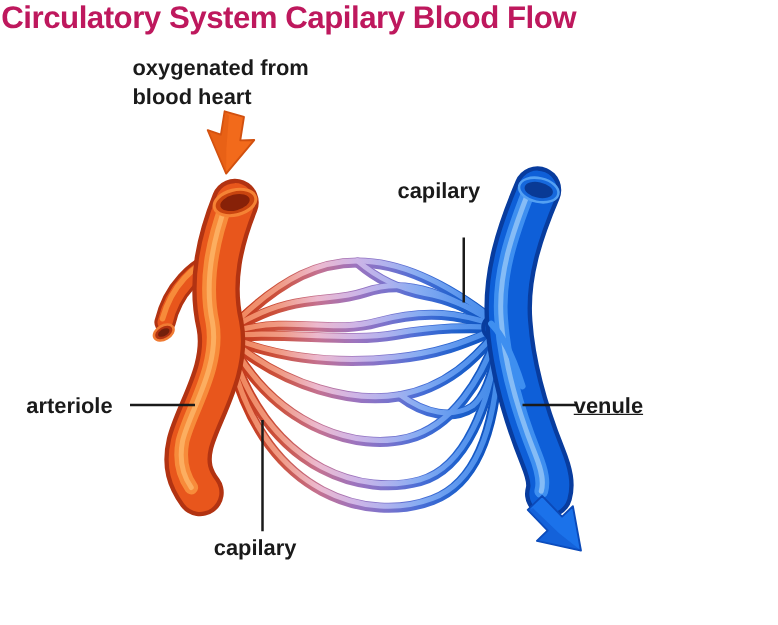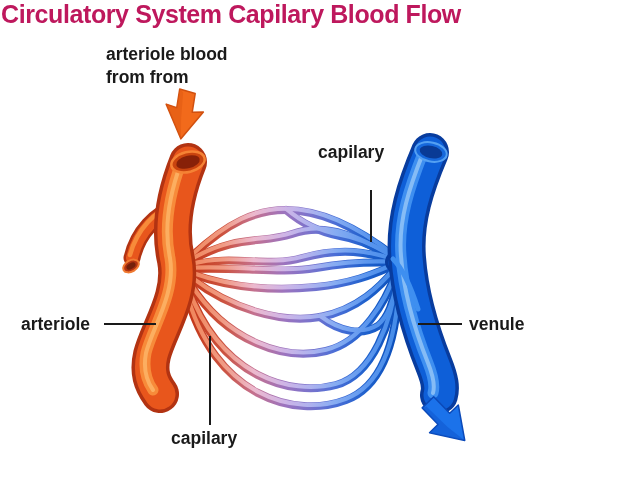--- a/index.html
+++ b/index.html
@@ -14,21 +14,21 @@
     color:#be185d;
   }
   .lbl{
     position:absolute;font-size:17.5px;font-weight:bold;line-height:23px;
     color:#1a1a1a;white-space:nowrap;
   }
   .lbl span{display:block;}
   .lbl-oxygenated{left:106px;top:43px;}
   .lbl-venous{left:318px;top:141px;}
   .lbl-arteriole{left:21px;top:313px;}
-  .lbl-venule{left:469px;top:313px;}
+  .lbl-venule{left:459px;top:313px;text-decoration:underline;}
   .lbl-arterial{left:171px;top:427px;}
   .lbl-deoxygenated{left:432px;top:454px;}
 </style>
 </head>
 <body>
 
 <div class="stage">
 
   <svg width="622" height="500" viewBox="0 0 622 500">
     <defs>
@@ -128,22 +128,22 @@
       <line x1="371" y1="190" x2="371" y2="242"></line>
       <line x1="104" y1="324" x2="156" y2="324"></line>
       <line x1="418" y1="324" x2="462" y2="324"></line>
       <line x1="210" y1="336" x2="210" y2="425"></line>
     </g>
   </svg>
 
   <h1 class="title">Circulatory System Capilary Blood Flow</h1>
 
   <div class="lbl lbl-oxygenated">
-    <span>arteriole blood</span>
-    <span>from from</span>
+    <span>oxygenated from</span>
+    <span>blood heart</span>
   </div>
 
   <div class="lbl lbl-venous">
     <span>capilary</span>
   </div>
 
   <div class="lbl lbl-arteriole">
     <span>arteriole</span>
   </div>
 

